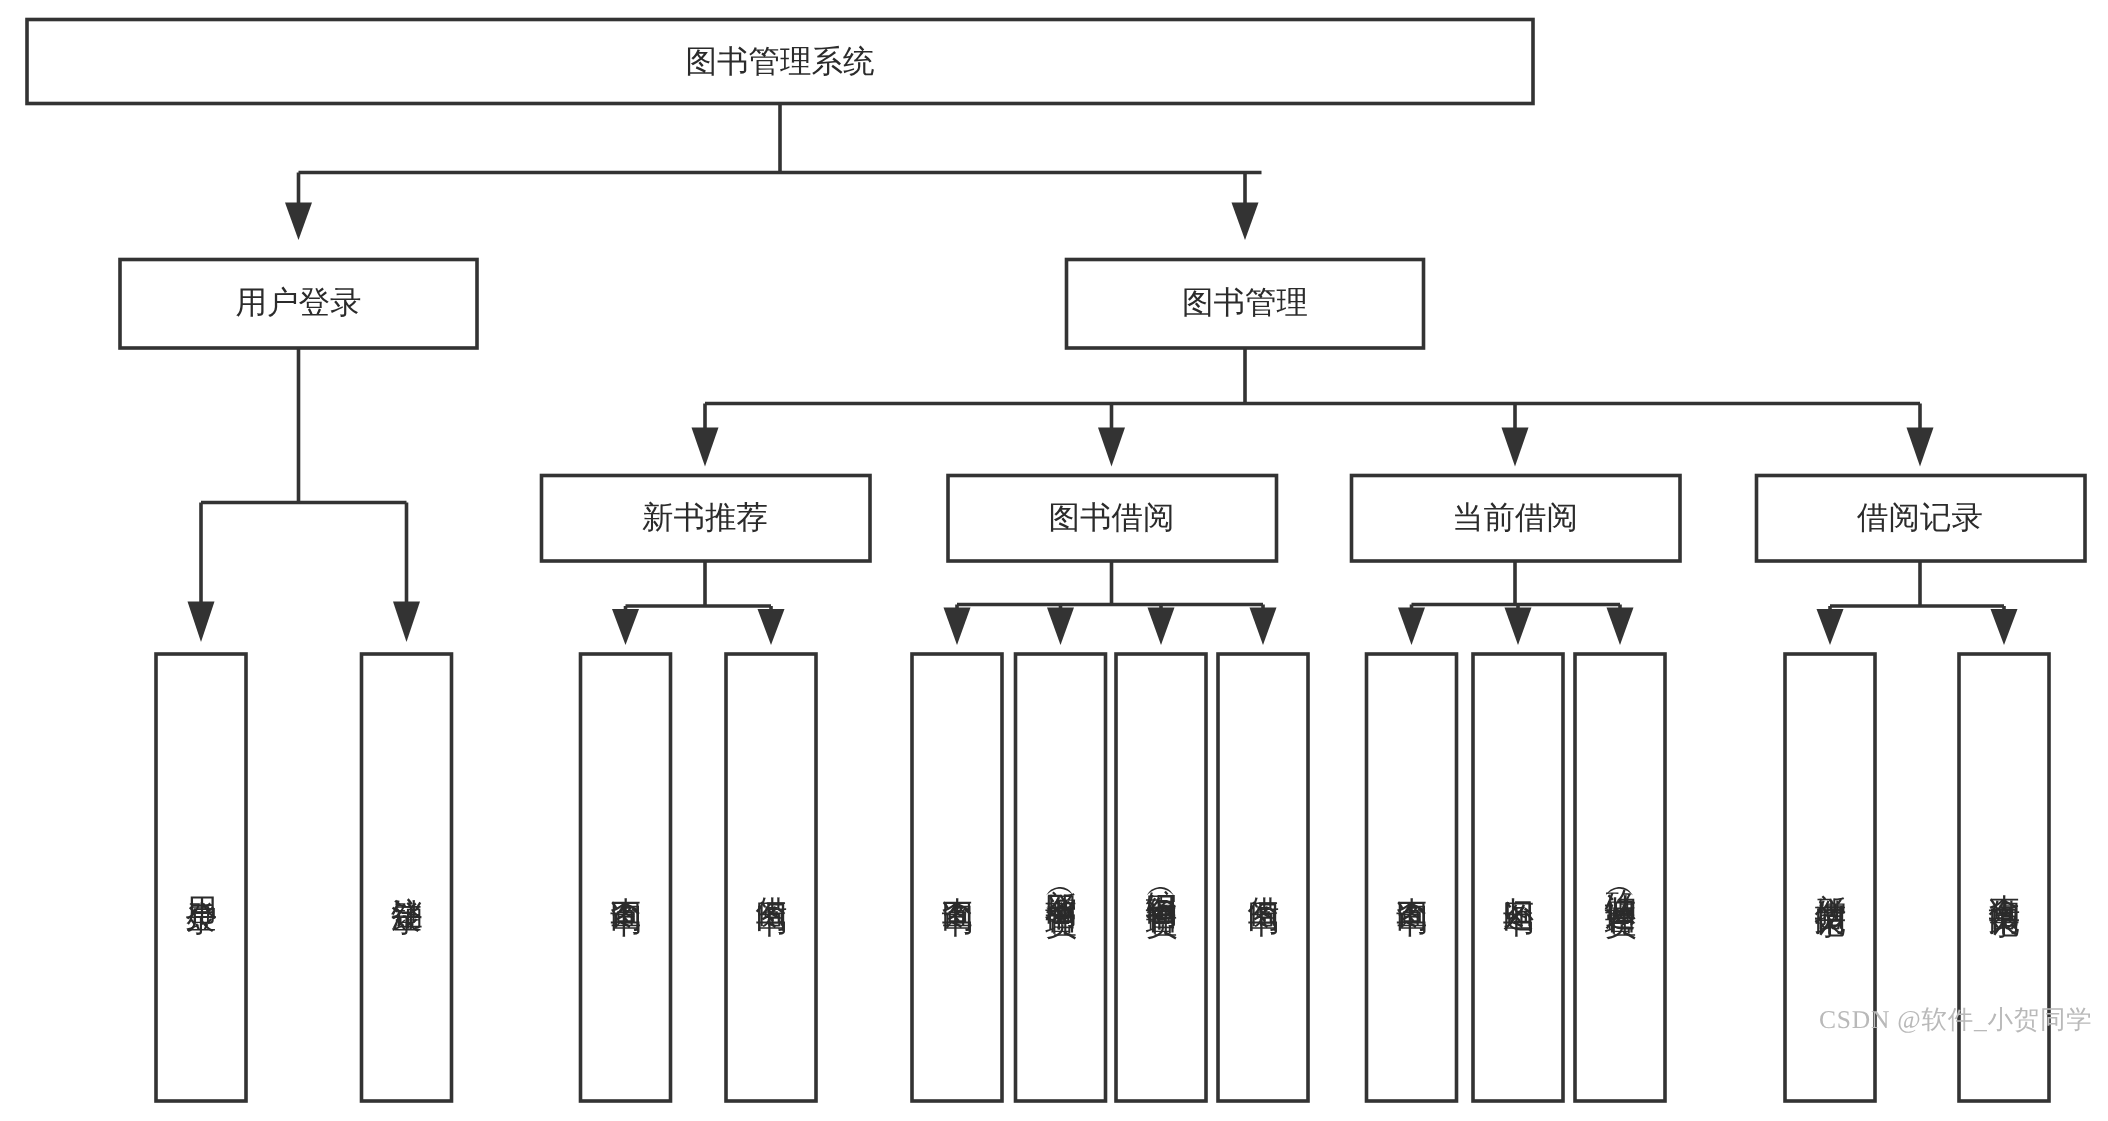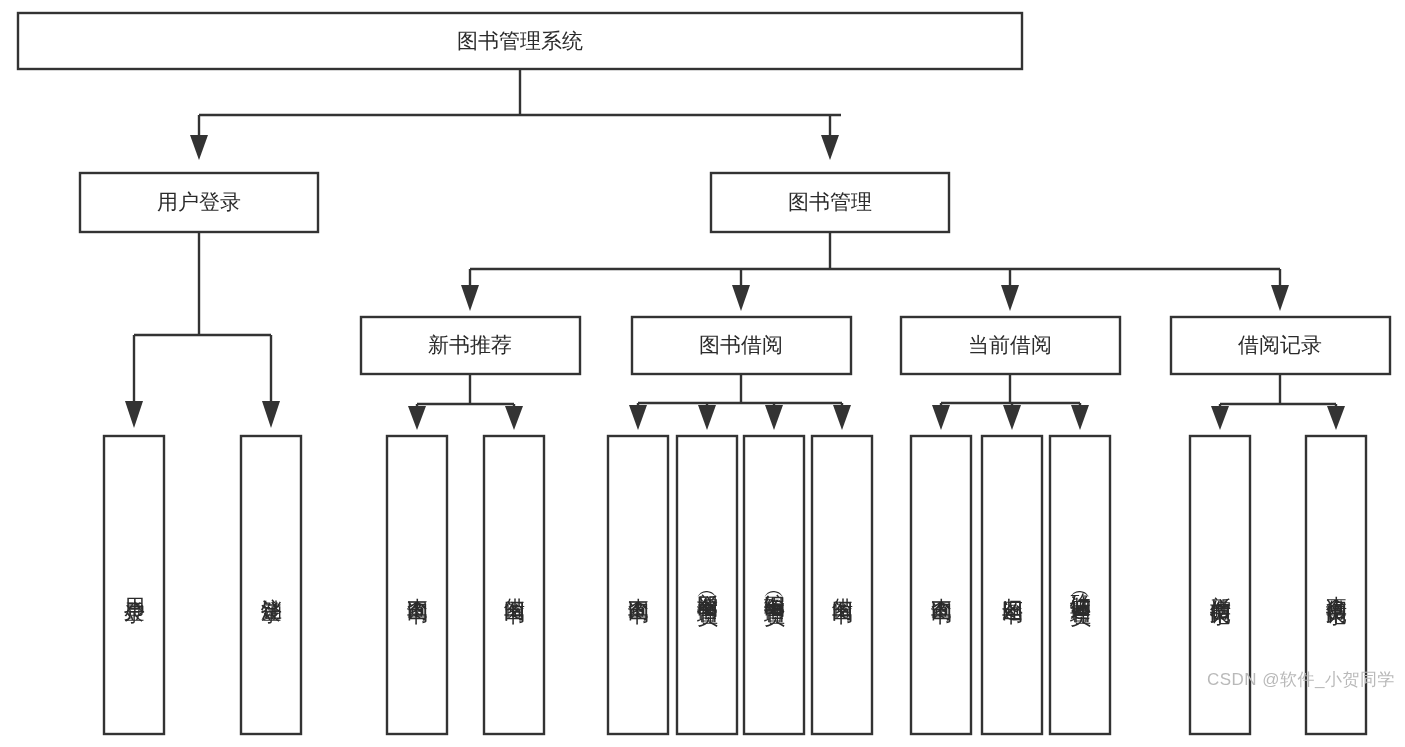--- a/index.html
+++ b/index.html
@@ -63,21 +63,21 @@
     align-items: center;
     justify-content: center;
     text-align: center;
     white-space: nowrap;
     pointer-events: none;
   }
   .watermark {
     position: absolute;
     right: 10px;
     bottom: 6px;
-    font-family: Liberation Sans, sans-serif;
+    font-family: Liberation Serif, serif;
     font-size: 17px;
     color: #b9b9b9;
     white-space: nowrap;
     letter-spacing: 0.5px;
     margin-left: 16px;
   }
 </style>
 </head>
 <body>
 

